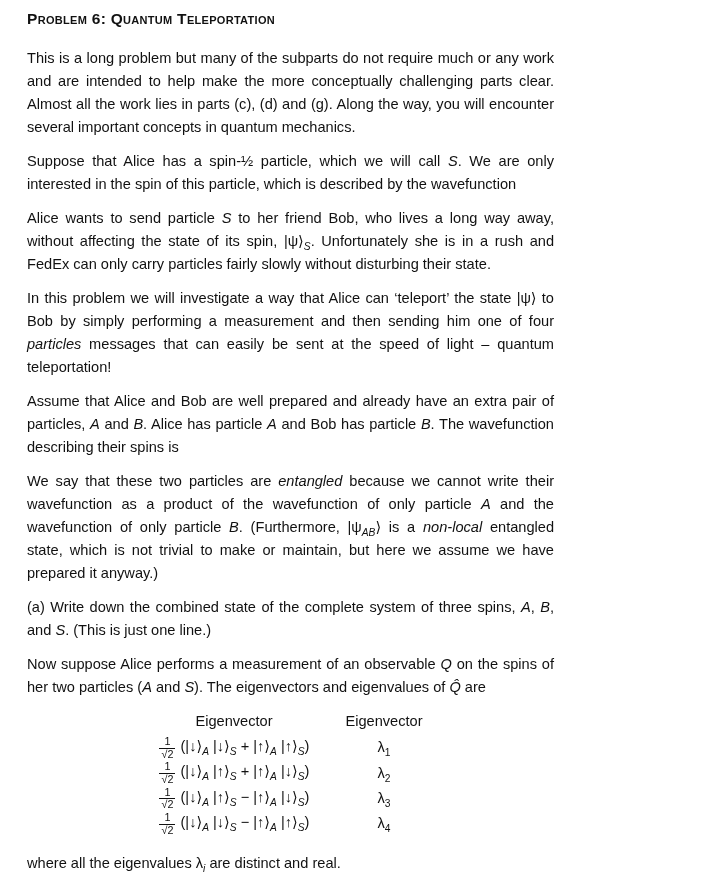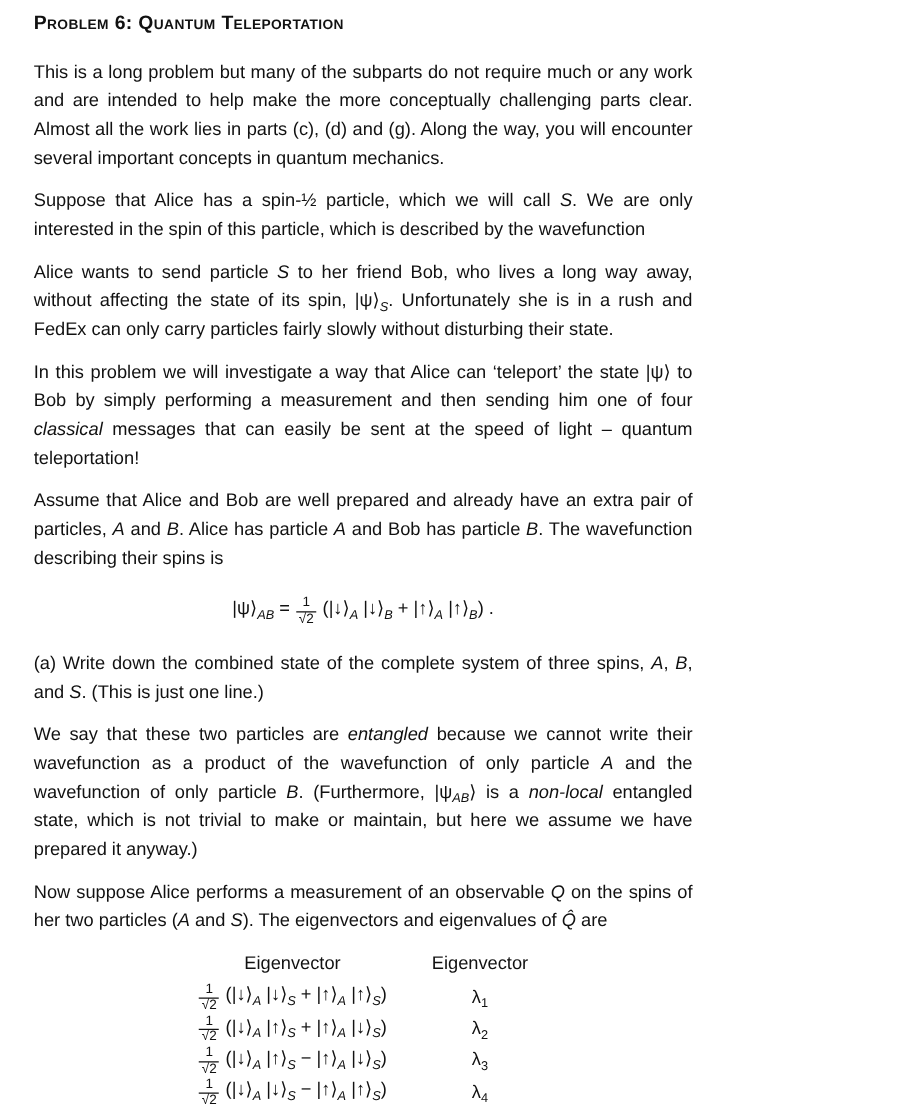--- a/index.html
+++ b/index.html
@@ -63,33 +63,28 @@
 
   <h1 class="title">Problem 6: Quantum Teleportation</h1>
 
   <p class="para">This is a long problem but many of the subparts do not require much or any work and are intended to help make the more conceptually challenging parts clear. Almost all the work lies in parts (c), (d) and (g). Along the way, you will encounter several important concepts in quantum mechanics.</p>
 
   <p class="para">Suppose that Alice has a spin-½ particle, which we will call <i>S</i>. We are only interested in the spin of this particle, which is described by the wavefunction</p>
 
 
   <p class="para">Alice wants to send particle <i>S</i> to her friend Bob, who lives a long way away, without affecting the state of its spin, |ψ⟩<sub><i>S</i></sub>. Unfortunately she is in a rush and FedEx can only carry particles fairly slowly without disturbing their state.</p>
 
-  <p class="para">In this problem we will investigate a way that Alice can ‘teleport’ the state |ψ⟩ to Bob by simply performing a measurement and then sending him one of four <i>classical</i> messages that can easily be sent at the speed of light – quantum teleportation!</p>
+  <p class="para">In this problem we will investigate a way that Alice can ‘teleport’ the state |ψ⟩ to Bob by simply performing a measurement and then sending him one of four <i>particles</i> messages that can easily be sent at the speed of light – quantum teleportation!</p>
 
   <p class="para">Assume that Alice and Bob are well prepared and already have an extra pair of particles, <i>A</i> and <i>B</i>. Alice has particle <i>A</i> and Bob has particle <i>B</i>. The wavefunction describing their spins is</p>
 
-  <div class="equation">
-    <span class="math">|ψ⟩<sub><i>AB</i></sub> =</span>
-    <span class="frac"><span class="num">1</span><span class="den">√2</span></span>
-    <span class="math">(|↓⟩<sub><i>A</i></sub> |↓⟩<sub><i>B</i></sub> + |↑⟩<sub><i>A</i></sub> |↑⟩<sub><i>B</i></sub>) .</span>
-  </div>
+
+  <p class="para">We say that these two particles are <i>entangled</i> because we cannot write their wavefunction as a product of the wavefunction of only particle <i>A</i> and the wavefunction of only particle <i>B</i>. (Furthermore, |ψ<sub><i>AB</i></sub>⟩ is a <i>non-local</i> entangled state, which is not trivial to make or maintain, but here we assume we have prepared it anyway.)</p>
 
   <p class="para">(a) Write down the combined state of the complete system of three spins, <i>A</i>, <i>B</i>, and <i>S</i>. (This is just one line.)</p>
-
-  <p class="para">We say that these two particles are <i>entangled</i> because we cannot write their wavefunction as a product of the wavefunction of only particle <i>A</i> and the wavefunction of only particle <i>B</i>. (Furthermore, |ψ<sub><i>AB</i></sub>⟩ is a <i>non-local</i> entangled state, which is not trivial to make or maintain, but here we assume we have prepared it anyway.)</p>
 
   <p class="para">Now suppose Alice performs a measurement of an observable <i>Q</i> on the spins of her two particles (<i>A</i> and <i>S</i>). The eigenvectors and eigenvalues of <i>Q̂</i> are</p>
 
   <table class="eigen-table">
     <thead>
       <tr>
         <th>Eigenvector</th>
         <th>Eigenvector</th>
       </tr>
     </thead>

